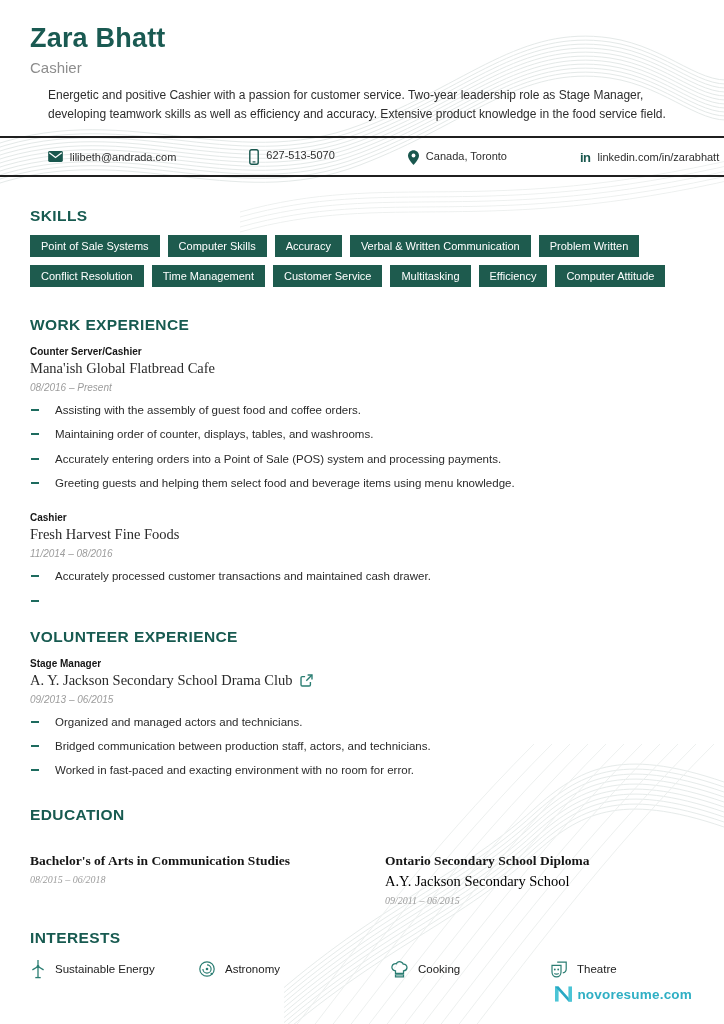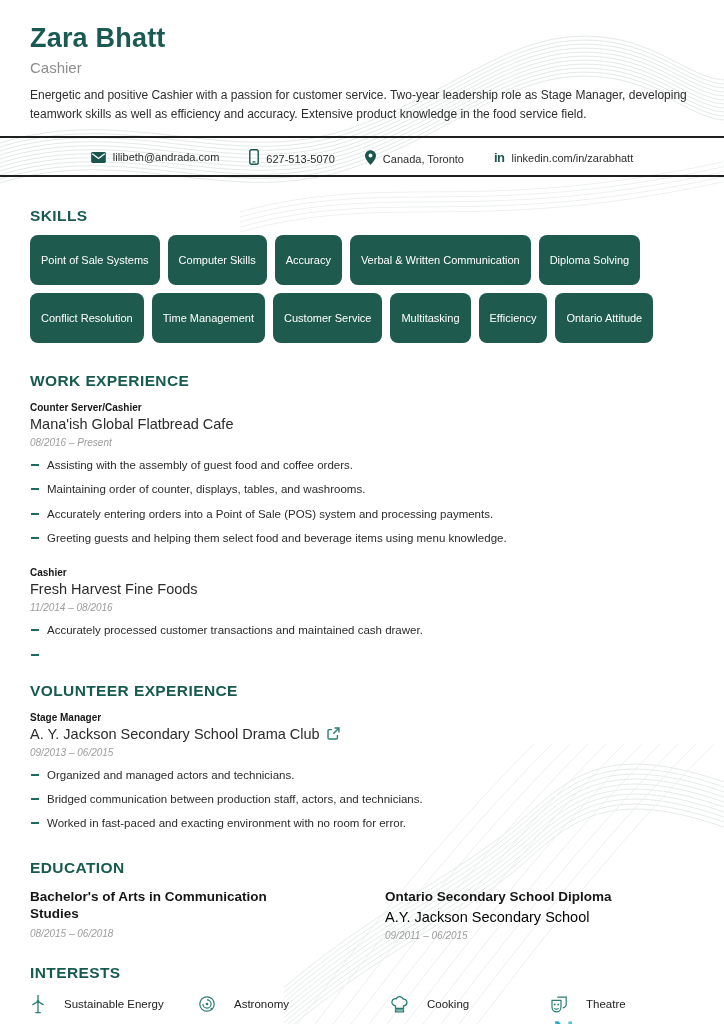--- a/index.html
+++ b/index.html
@@ -14,64 +14,64 @@
     overflow: hidden;
   }
   .decor { position: absolute; z-index: 0; pointer-events: none; }
   .decor-top { top: 0; left: 0; }
   .decor-bottom { bottom: 0; right: 0; }
   .content { position: relative; z-index: 1; padding: 0 30px; }
 
   
   .name { margin-top: 23px; font-size: 27px; font-weight: 600; letter-spacing: .2px; color: #1a5a52; }
   .job-headline { margin-top: 5px; font-size: 15px; color: #8d8d8d; }
-  .summary { margin-top: 10px; font-size: 12px; line-height: 1.55; color: #2d2d2d; max-width: 668px; }
+  .summary { margin-top: 10px; font-size: 12px; line-height: 1.55; color: #2d2d2d; max-width: 668px; margin-left: 18px; }
 
   
   .contact-bar {
     margin: 13px -30px 0;
     border-top: 2px solid #1f1f1f;
     border-bottom: 2px solid #1f1f1f;
     padding: 11px 0 10px;
     display: flex; justify-content: center; align-items: center; gap: 30px;
     background: transparent;
   }
-  .contact-item { display: flex; align-items: flex-end; gap: 7px; font-size: 11px; color: #2e2e2e; }
+  .contact-item { display: flex; align-items: flex-start; gap: 7px; font-size: 11px; color: #2e2e2e; margin-left: 43px; }
   .contact-item svg { display: block; }
   .li-glyph { font-weight: 800; font-size: 13px; color: #19574e; line-height: 1; letter-spacing: -.5px; }
 
   
   .section-heading { font-size: 15.5px; font-weight: 700; letter-spacing: .4px; color: #175a50; }
   .skills-section { margin-top: 30px; }
   .badges { margin-top: 10px; display: flex; flex-wrap: wrap; gap: 8px; max-width: 670px; }
   .badge {
     background: #1e5b4e; color: #ffffff; font-size: 11px;
-    padding: 19px 11px; border-radius: 8px; white-space: nowrap;
+    padding: 5px 11px; border-radius: 0; white-space: nowrap;
   }
 
   .work-section { margin-top: 29px; }
   .vol-section { margin-top: 26px; }
   .job { margin-top: 12px; }
   .job + .job { margin-top: 21px; }
   .job-title { font-size: 10px; font-weight: 700; color: #161616; }
-  .company { margin-top: 3px; font-size: 14.5px; color: #2b2b2b; display: flex; align-items: center; gap: 7px; }
+  .company { margin-top: 3px; font-size: 14.5px; color: #2b2b2b; display: flex; align-items: center; gap: 7px; font-family: Liberation Serif, serif; }
   .dates { margin-top: 5px; font-size: 10px; font-style: italic; color: #9c9c9c; }
   .bullets { margin-top: 9px; list-style: none; }
-  .bullets li { display: flex; align-items: flex-start; margin-bottom: 7.5px; font-size: 11.5px; color: #2b2b2b; line-height: 1.45; }
+  .bullets li { display: flex; align-items: flex-start; margin-bottom: 7.5px; font-size: 11.5px; color: #2b2b2b; line-height: 1.45; gap: 8px; }
   .dash { flex: none; width: 8px; height: 2px; background: #1d6b5e; margin: 7px 8px 0 1px; }
 
   .edu-section { margin-top: 27px; }
-  .edu-grid { margin-top: 11px; display: grid; grid-template-columns: 355px 1fr; }
+  .edu-grid { margin-top: 28px; display: grid; grid-template-columns: 355px 1fr; font-family: Liberation Serif, serif; }
   .degree { font-size: 13.5px; font-weight: 700; color: #161616; line-height: 1.3; }
   .edu-left .degree { max-width: 272px; }
   .school { margin-top: 4px; font-size: 14.5px; color: #000000; }
 
   .interests-section { margin-top: 23px; }
   .interests-row { margin-top: 12px; display: grid; grid-template-columns: 168px 192px 160px auto; align-items: center; }
-  .interest { display: flex; align-items: center; gap: 18px; font-size: 11.5px; color: #222222; }
+  .interest { display: flex; align-items: center; gap: 9px; font-size: 11.5px; color: #222222; }
   .interest svg { display: block; }
 
   .footer { margin-top: 7px; display: flex; justify-content: flex-end; align-items: center; gap: 5px; padding-right: 2px; }
   .brand-text { font-size: 13.5px; font-weight: 700; color: #2fafc4; letter-spacing: .2px; }
 </style>
 </head>
 <body>
 
 <div class="page">
 
@@ -170,27 +170,27 @@
       </div>
     </div>
 
     <div class="skills-section">
       <div class="section-heading">SKILLS</div>
       <div class="badges">
         <span class="badge">Point of Sale Systems</span>
         <span class="badge">Computer Skills</span>
         <span class="badge">Accuracy</span>
         <span class="badge">Verbal &amp; Written Communication</span>
-        <span class="badge">Diploma Solving</span>
+        <span class="badge">Problem Written</span>
         <span class="badge">Conflict Resolution</span>
         <span class="badge">Time Management</span>
         <span class="badge">Customer Service</span>
         <span class="badge">Multitasking</span>
         <span class="badge">Efficiency</span>
-        <span class="badge">Ontario Attitude</span>
+        <span class="badge">Computer Attitude</span>
       </div>
     </div>
 
     <div class="work-section">
       <div class="section-heading">WORK EXPERIENCE</div>
 
       <div class="job">
         <div class="job-title">Counter Server/Cashier</div>
         <div class="company">Mana'ish Global Flatbread Cafe</div>
         <div class="dates">08/2016 – Present</div>

